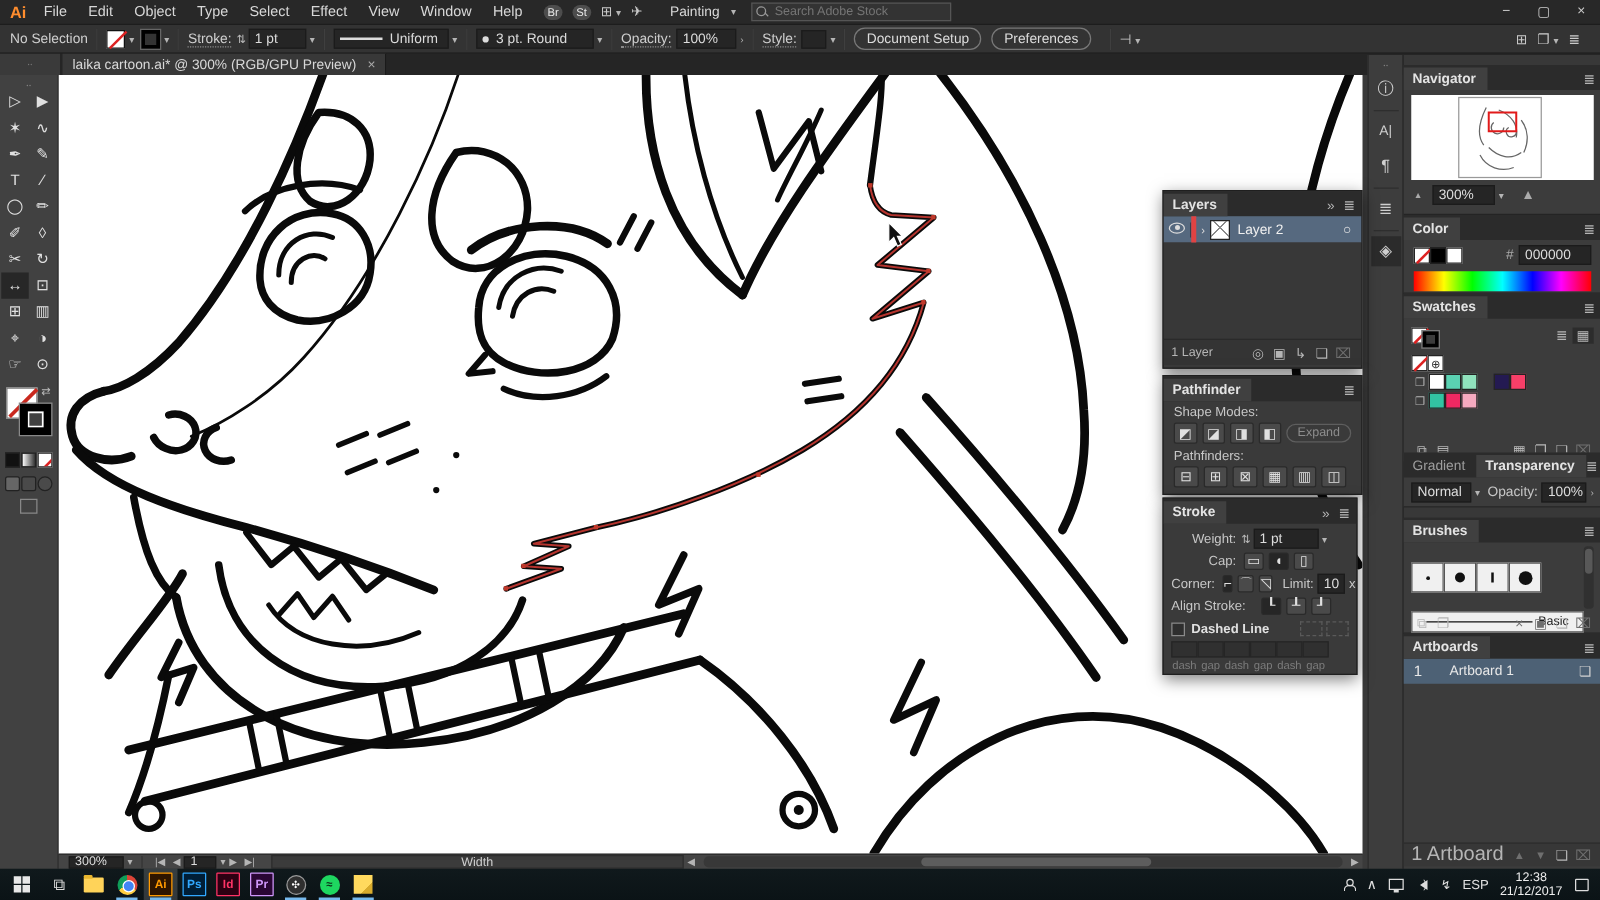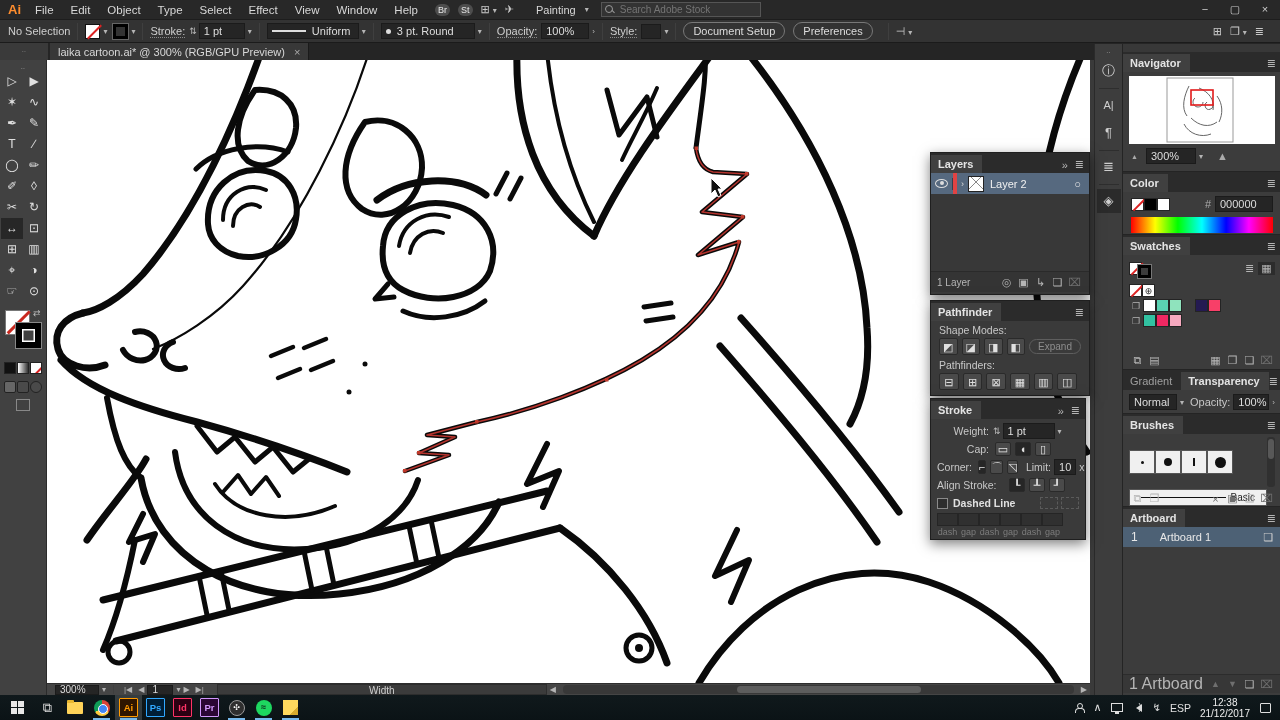--- a/index.html
+++ b/index.html
@@ -449,21 +449,21 @@
       <div class="row" style="position:absolute;bottom:2px;left:0;right:0;padding:0 6px;">
         <span class="micon">⧉</span>
         <span class="micon">▤</span>
         <span style="margin-left:auto;" class="micon">▦</span>
         <span class="micon">❐</span>
         <span class="micon">❏</span>
         <span class="micon dim">⌧</span>
       </div>
     </div>
 
-    <div class="panel" style="top:326px;height:44px;">
+    <div class="panel" style="top:318px;height:44px;">
       <div class="phead">
         <span class="ptab dim">Gradient</span>
         <span class="ptab">Transparency</span>
         <span class="pmenu">≣</span>
       </div>
       <div class="row" style="padding:4px 6px;">
         <span class="field" style="width:62px;">Normal</span>
         <span class="chev">▾</span>
         <span style="margin-left:6px;color:#c7c7c7;">Opacity:</span>
         <span class="field" style="width:36px;margin-left:3px;">100%</span>
@@ -505,21 +505,21 @@
         <span class="micon">❐</span>
         <span style="margin-left:auto;" class="micon dim">×</span>
         <span class="micon dim">▣</span>
         <span class="micon">❏</span>
         <span class="micon dim">⌧</span>
       </div>
     </div>
 
     <div class="panel" style="top:463px;height:188px;border-bottom:none;">
       <div class="phead">
-        <span class="ptab">Artboard</span>
+        <span class="ptab">Artboards</span>
         <span class="pmenu">≣</span>
       </div>
       <div class="row" style="height:20px;background:#4d6175;padding:0 8px;">
         <span style="font-size:12px;color:#e8e8e8;">1</span>
         <span style="margin-left:22px;color:#e8e8e8;">Artboard 1</span>
         <span style="margin-left:auto;color:#d0d0d0;">❏</span>
       </div>
       <div class="row" style="position:absolute;bottom:2px;left:0;right:0;padding:0 6px;border-top:1px solid #2c2c2c;height:19px;background:#373737;">
         <span style="color:#b5b5b5;font-size:16px;">1 Artboard</span>
         <span style="margin-left:au to;"></span>

